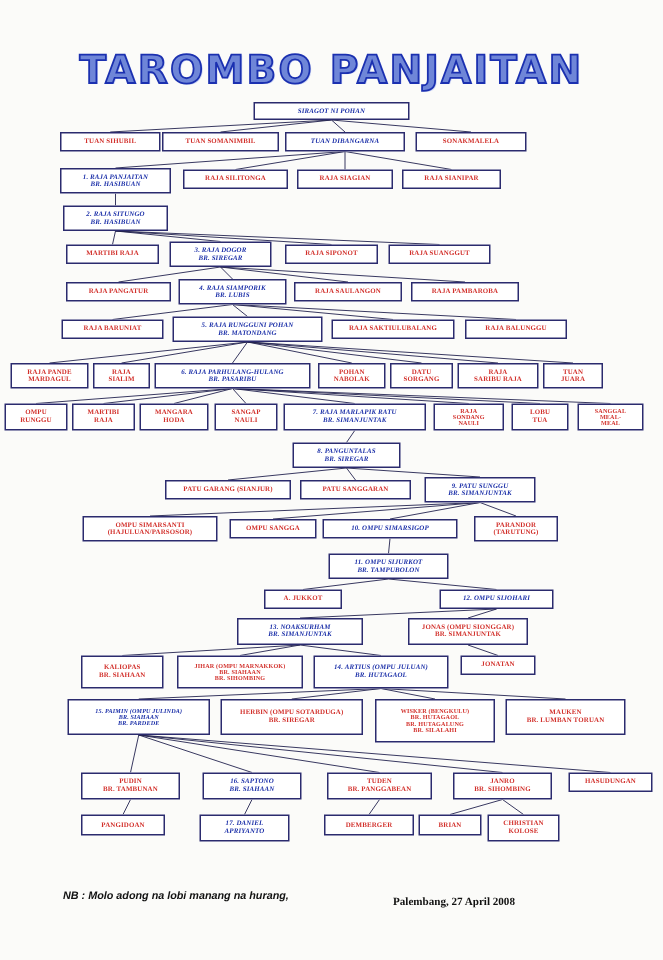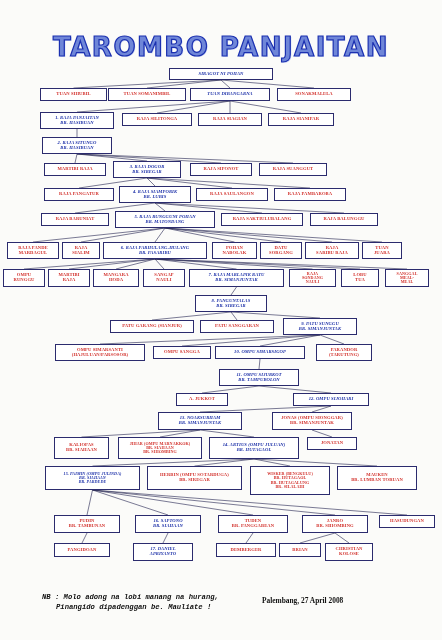--- a/index.html
+++ b/index.html
@@ -46,21 +46,21 @@
   .node.blue{color:#1b2fa8;font-size:4.6px;font-weight:bold;font-style:italic;letter-spacing:0.1px;}
   .node.red .ln,.node.blue .ln{font-family:"Liberation Serif", serif;}
   .node.small{font-size:4.1px;}
 
   .footer-note{
     position:absolute;
     left:42px;top:592px;
     font-style:italic;font-weight:bold;
     font-size:7.2px;color:#111;
     line-height:1.45;
-    font-family:Liberation Mono, monospace;
+    font-family:Liberation Sans, sans-serif;
   }
   .footer-note .l2{display:block;padding-left:14px;}
   .footer-date{
     position:absolute;
     left:262px;top:596px;
     font-weight:bold;font-size:7.4px;color:#111;
     font-family:"Liberation Serif", serif;
     white-space:nowrap;
   }
 </style>
@@ -387,15 +387,14 @@
       </div>
       <div class="node red" style="left: 325px; top: 543px; width: 48px; min-height: 18px;">
         <span class="ln">CHRISTIAN</span>
         <span class="ln">KOLOSE</span>
       </div>
     </div>
 </div>
 
 <div class="footer-note">
   <span class="l1">NB : Molo adong na lobi manang na hurang,</span>
-  <span class="l2">Pinangido dipadenggan be. Mauliate !</span>
 </div>
 <div class="footer-date">Palembang, 27 April 2008</div>
 
 </body></html>

